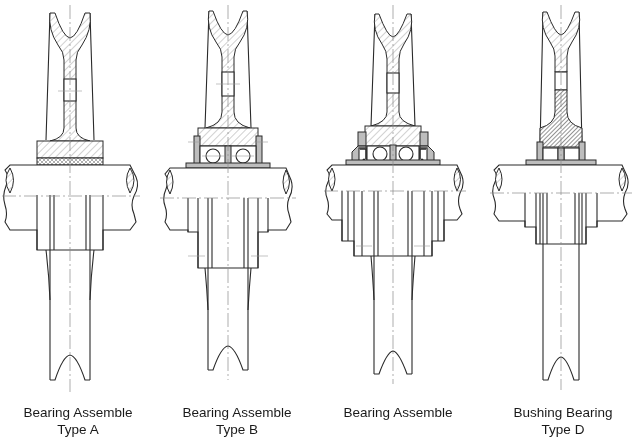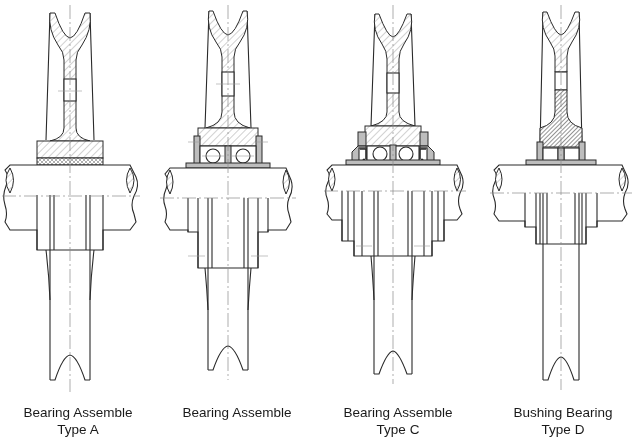--- a/index.html
+++ b/index.html
@@ -152,21 +152,21 @@
     <line class="center" x1="490" y1="193" x2="632" y2="193"></line>
   </g>
 </svg>
 
 <div class="caption" style="left:-2px;">
   <div>Bearing Assemble</div>
   <div>Type A</div>
 </div>
 <div class="caption" style="left:157px;">
   <div>Bearing Assemble</div>
+  <div>Type B</div>
 </div>
 <div class="caption" style="left:318px;">
   <div>Bearing Assemble</div>
-  <div>Type C</div>
 </div>
 <div class="caption" style="left:483px;">
   <div>Bushing Bearing</div>
   <div>Type D</div>
 </div>
 
 </body></html>

